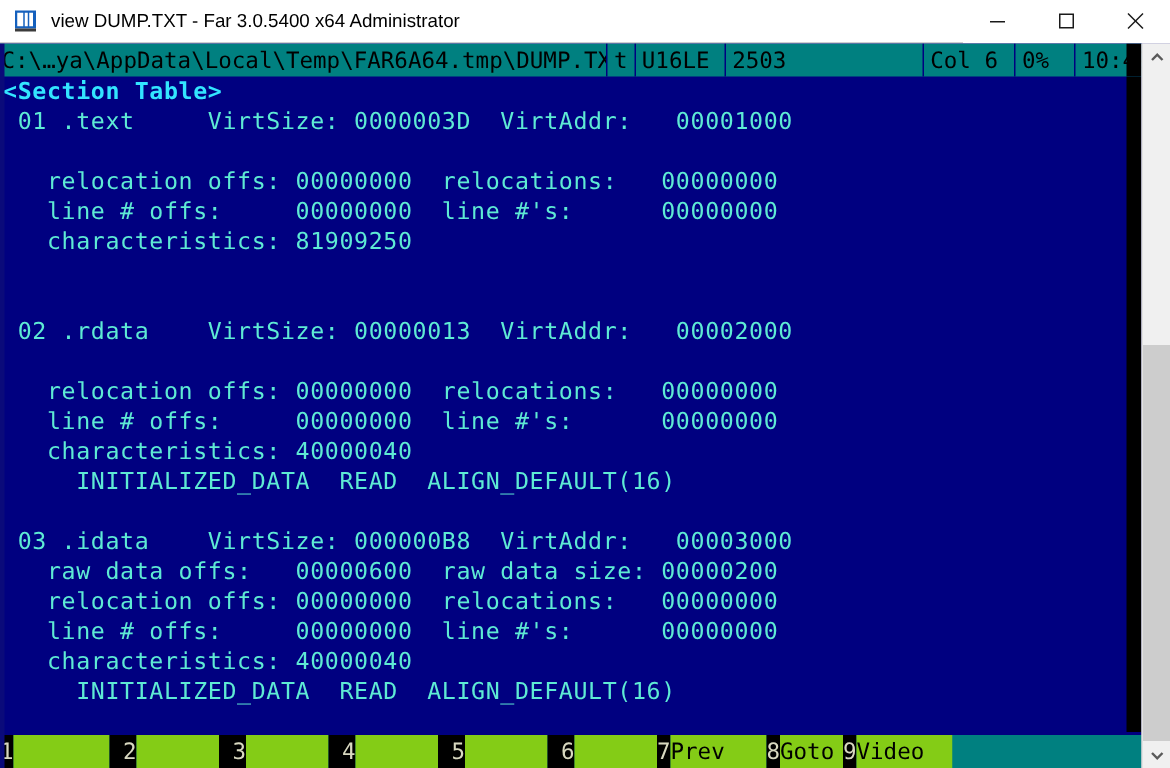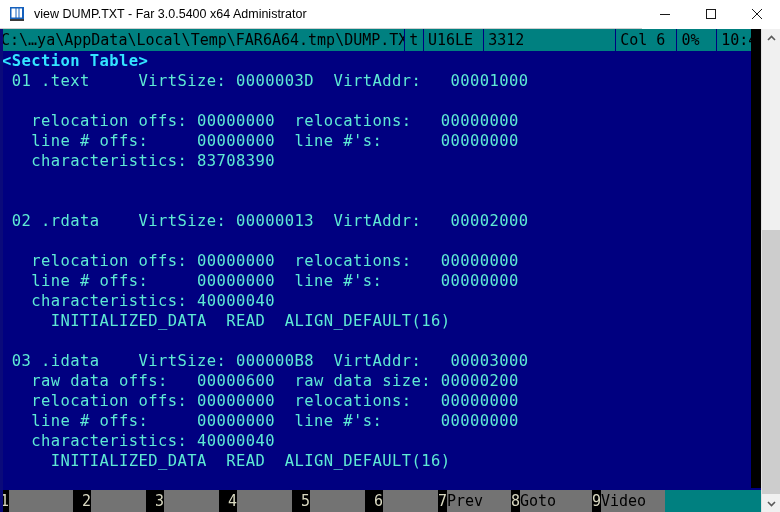--- a/index.html
+++ b/index.html
@@ -198,21 +198,21 @@
     font-family: "DejaVu Sans Mono", monospace;
     font-size: 15px;
     line-height: 22px;
     height: 22px;
     text-align: right;
     box-sizing: border-box;
     padding-right: 0px;
     white-space: pre;
   }
   .fk-lbl {
-    background: #737373;
+    background: #84cc16;
     color: #000000;
     font-family: "DejaVu Sans Mono", monospace;
     font-size: 15px;
     line-height: 22px;
     height: 22px;
     box-sizing: border-box;
     white-space: pre;
     overflow: hidden;
   }
   .keybar-tail {
@@ -292,38 +292,38 @@
 
     <div class="left-edge"></div>
 
     <div class="statusbar">
       <div class="sb-cell sb-path">C:\…ya\AppData\Local\Temp\FAR6A64.tmp\DUMP.TXT</div>
       <div class="sb-sep"></div>
       <div class="sb-cell sb-type">t</div>
       <div class="sb-sep"></div>
       <div class="sb-cell sb-enc">U16LE</div>
       <div class="sb-sep"></div>
-      <div class="sb-cell sb-size">3312</div>
+      <div class="sb-cell sb-size">2503</div>
       <div class="sb-sep"></div>
       <div class="sb-cell sb-col">Col 6</div>
       <div class="sb-sep"></div>
       <div class="sb-cell sb-pct">0%</div>
       <div class="sb-sep"></div>
       <div class="sb-cell sb-time">10:49</div>
     </div>
 
     <div class="right-strip-top"></div>
     <div class="right-strip"></div>
 
     <div class="textpane" id="textpane">
         <div class="line title-line" style="top: 0px; font-weight: bold;">&lt;Section Table&gt;</div>
         <div class="line" style="top: 20px;"> 01 .text     VirtSize: 0000003D  VirtAddr:   00001000</div>
         <div class="line" style="top: 60px;">   relocation offs: 00000000  relocations:   00000000</div>
         <div class="line" style="top: 80px;">   line # offs:     00000000  line #'s:      00000000</div>
-        <div class="line" style="top: 100px;">   characteristics: 83708390</div>
+        <div class="line" style="top: 100px;">   characteristics: 81909250</div>
         <div class="line" style="top: 140px;"></div>
         <div class="line" style="top: 160px;"> 02 .rdata    VirtSize: 00000013  VirtAddr:   00002000</div>
         <div class="line" style="top: 200px;">   relocation offs: 00000000  relocations:   00000000</div>
         <div class="line" style="top: 220px;">   line # offs:     00000000  line #'s:      00000000</div>
         <div class="line" style="top: 240px;">   characteristics: 40000040</div>
         <div class="line" style="top: 260px;">     INITIALIZED_DATA  READ  ALIGN_DEFAULT(16)</div>
         <div class="line" style="top: 280px;"></div>
         <div class="line" style="top: 300px;"> 03 .idata    VirtSize: 000000B8  VirtAddr:   00003000</div>
         <div class="line" style="top: 320px;">   raw data offs:   00000600  raw data size: 00000200</div>
         <div class="line" style="top: 340px;">   relocation offs: 00000000  relocations:   00000000</div>
@@ -357,21 +357,21 @@
         <div class="fk">
           <span class="fk-num" style="width: 18px;">6</span>
           <span class="fk-lbl" style="width: 55px;"></span>
         </div>
         <div class="fk">
           <span class="fk-num" style="width: 9px;">7</span>
           <span class="fk-lbl" style="width: 64px;">Prev</span>
         </div>
         <div class="fk">
           <span class="fk-num" style="width: 9px;">8</span>
-          <span class="fk-lbl" style="width: 72px;">Goto</span>
+          <span class="fk-lbl" style="width: 42px;">Goto</span>
         </div>
         <div class="fk">
           <span class="fk-num" style="width: 9px;">9</span>
           <span class="fk-lbl" style="width: 64px;">Video</span>
         </div>
         <div class="keybar-tail"></div>
       </div>
   </div>
 
   <div class="scrollbar">

